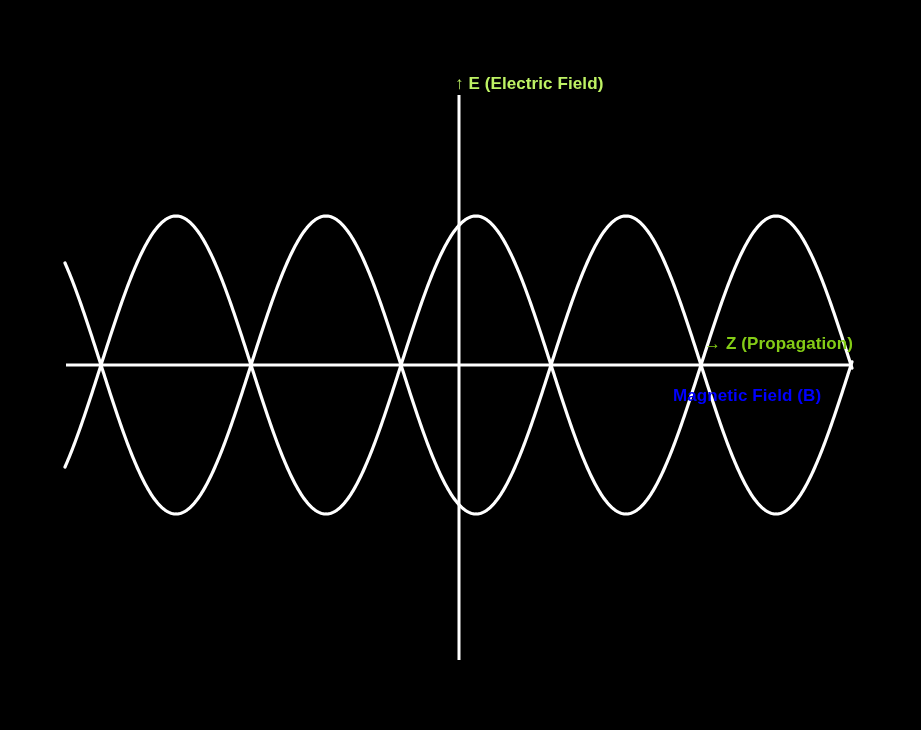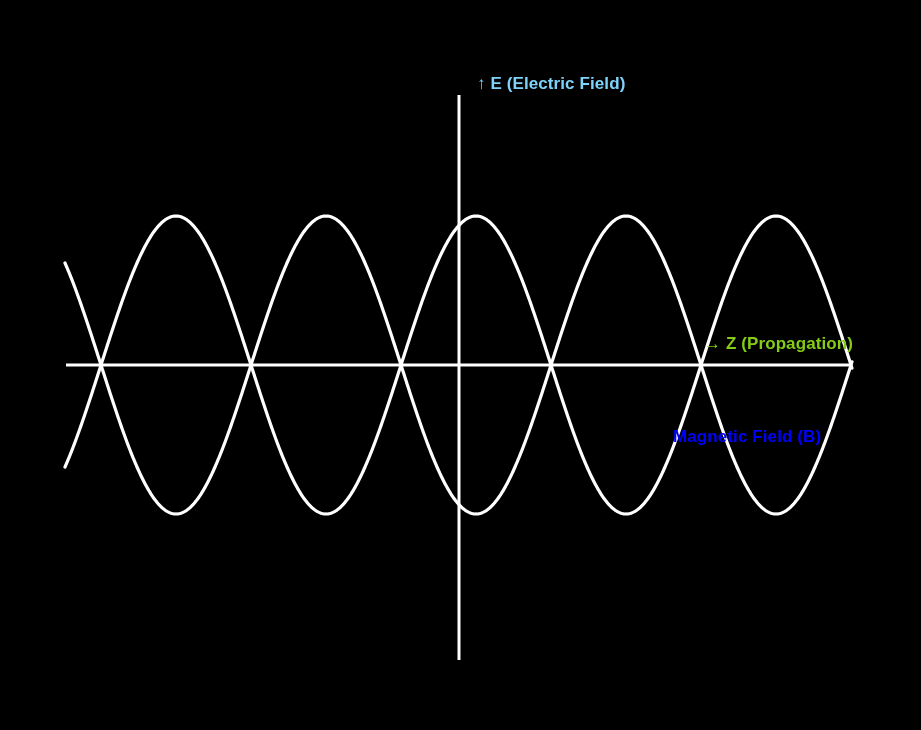--- a/index.html
+++ b/index.html
@@ -43,34 +43,33 @@
     position: absolute;
     font-family: "Liberation Sans", sans-serif;
     font-weight: bold;
     font-size: 17px;
     white-space: nowrap;
     letter-spacing: 0.1px;
     line-height: 1;
     pointer-events: none;
   }
   #label-e {
-    left: 477px;
+    left: 455px;
     top: 75px;
-    color: #7dd3fc;
+    color: #bef264;
   }
   #label-z {
     left: 704px;
     top: 335px;
     color: #84cc16;
   }
   #label-b {
     left: 673px;
     top: 387px;
     color: #0000ff;
-    margin-top: 41px;
   }
 </style>
 </head>
 <body>
 
 <div id="stage" style="width: 921px; height: 730px; background: rgb(0, 0, 0);">
 
   <svg id="diagram-svg" viewBox="0 0 921 730">
     <rect x="0" y="0" width="921" height="730" fill="#000000"></rect>
 

